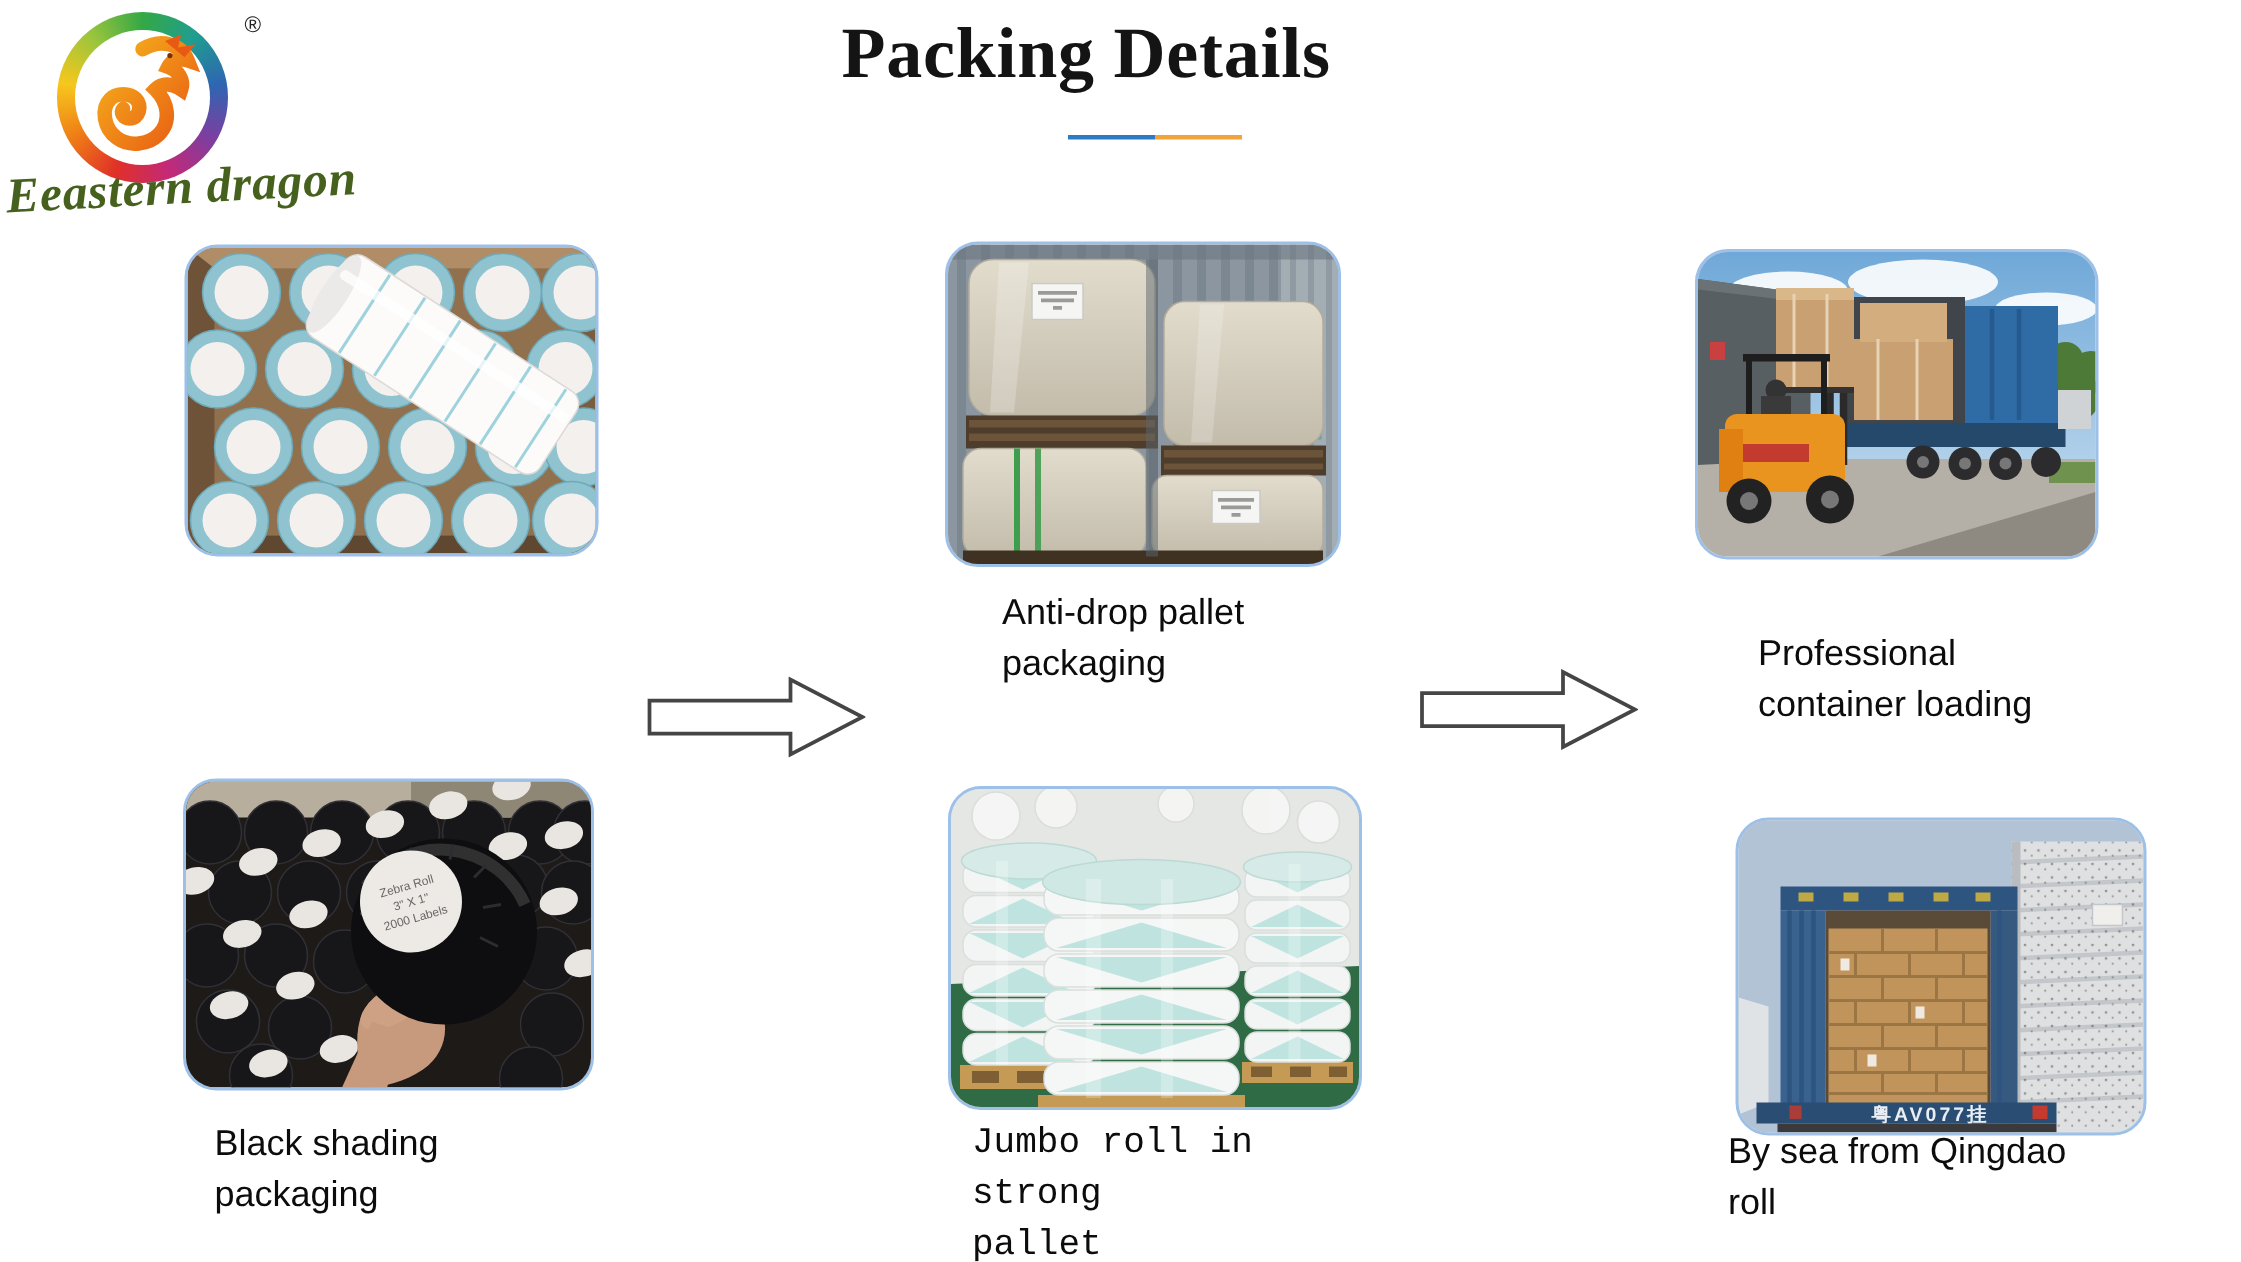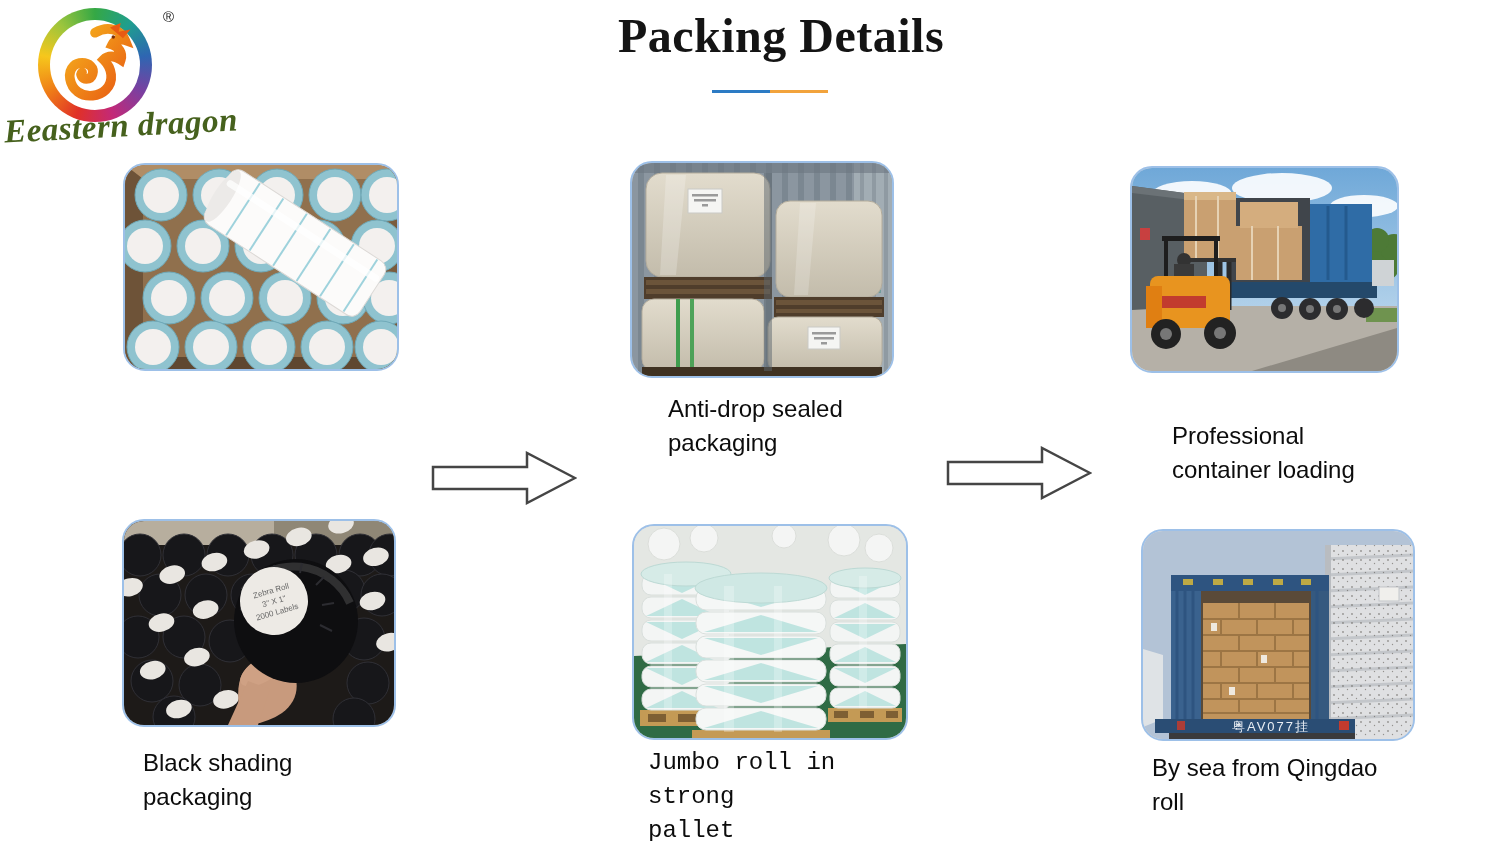--- a/index.html
+++ b/index.html
@@ -11,21 +11,21 @@
   .logo-ring{position:absolute;left:38px;top:8px;width:114px;height:114px;border-radius:50%;
      background:conic-gradient(from 0deg,#35a845,#1f9e8f,#2e66b2,#7b3fa0,#c32978,#e03028,#ef7d17,#f6c71c,#9bc53d,#35a845);}
   .logo-ring::after{content:"";position:absolute;left:12px;top:12px;width:90px;height:90px;border-radius:50%;background:#ffffff;}
   .logo-dragon{position:absolute;left:52px;top:22px;width:86px;height:86px;}
   .registered{position:absolute;left:163px;top:8px;font-size:15px;color:#222;}
   .brand-script{position:absolute;left:4px;top:108px;width:215px;text-align:center;
      font-family:"Liberation Serif",serif;font-style:italic;font-weight:700;font-size:33px;
      color:#46611d;transform:rotate(-3deg);letter-spacing:.5px;white-space:nowrap;}
 
   
-  .page-title{position:absolute;left:561px;top:8px;width:440px;text-align:center;
+  .page-title{position:absolute;left:561px;top:8px;width:440px;text-align:left;
      font-family:"Liberation Serif",serif;font-weight:700;font-size:48px;color:#141414;letter-spacing:.5px;}
   .title-underline{position:absolute;left:712px;top:90px;width:116px;height:4px;display:flex;}
   .title-underline .half{height:3px;width:58px;}
 
   
   .photo{position:absolute;border-radius:22px;overflow:hidden;border:2px solid #9dc0e8;background:#ddd;}
   .photo svg{display:block;width:100%;height:100%;}
 
   
   .caption{position:absolute;font-size:24px;line-height:34px;color:#0c0c0c;}
@@ -407,21 +407,21 @@
       </g>
       <g fill="#ffffff" opacity="0.25">
         <rect x="90" y="60" width="10" height="146"></rect>
           <rect x="140" y="60" width="8" height="146"></rect>
         <rect x="30" y="48" width="8" height="136"></rect>
           <rect x="225" y="50" width="8" height="132"></rect>
       </g>
     </svg>
   </figure>
 
-  <figure class="photo" style="left:1141px;top:529px;width:270px;height:208px;margin:0;">
+  <figure class="photo" style="left:1141px;top:529px;width:270px;height:208px;margin:16px;font-weight:bold;">
     <svg viewBox="0 0 270 208">
       <defs>
         <pattern id="speck" width="9" height="9" patternUnits="userSpaceOnUse">
           <circle cx="2" cy="2" r="0.9" fill="#55504a"></circle>
             <circle cx="6.5" cy="5.5" r="0.7" fill="#55504a"></circle>
         </pattern>
       </defs>
       <rect width="270" height="208" fill="#b3c3d6"></rect>
       <g>
         <rect x="182" y="14" width="88" height="194" fill="#dfe0e2"></rect>
@@ -499,21 +499,21 @@
         <text x="128" y="200" text-anchor="middle" font-size="13" letter-spacing="2" fill="#e9eef4" font-family="Liberation Sans, sans-serif">粤AV077挂</text>
         <rect x="26" y="202" width="186" height="6" fill="#3a3a3c"></rect>
         <rect x="196" y="190" width="10" height="9" fill="#c23b2e"></rect>
         <rect x="34" y="190" width="8" height="9" fill="#c23b2e" opacity="0.85"></rect>
       </g>
     </svg>
   </figure>
 
 
   <figcaption class="caption" style="left:668px;top:392px;width:260px;">
-    <span>Anti-drop sealed</span>
+    <span>Anti-drop pallet</span>
     <span>packaging</span>
   </figcaption>
 
   <figcaption class="caption" style="left:1172px;top:419px;width:260px;">
     <span>Professional</span>
     <span>container loading</span>
   </figcaption>
 
   <figcaption class="caption" style="left:143px;top:746px;width:260px;">
     <span>Black shading</span>

